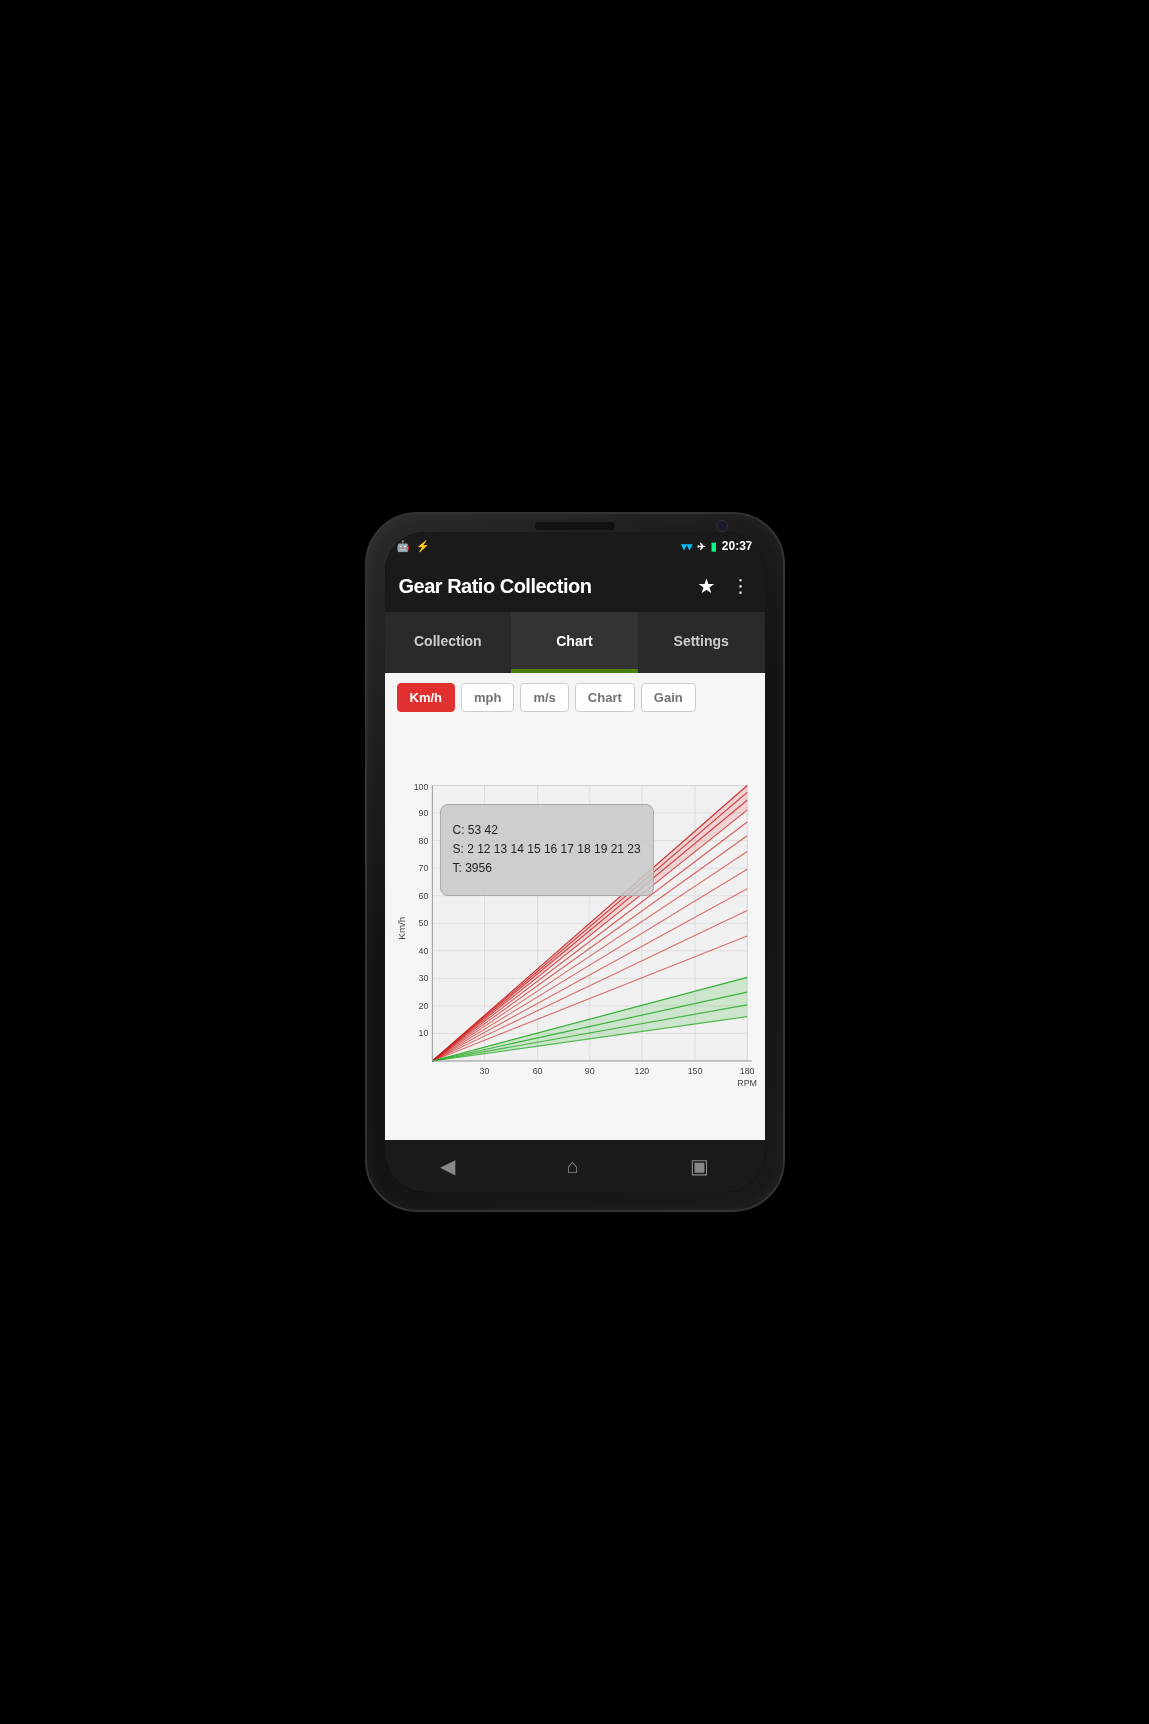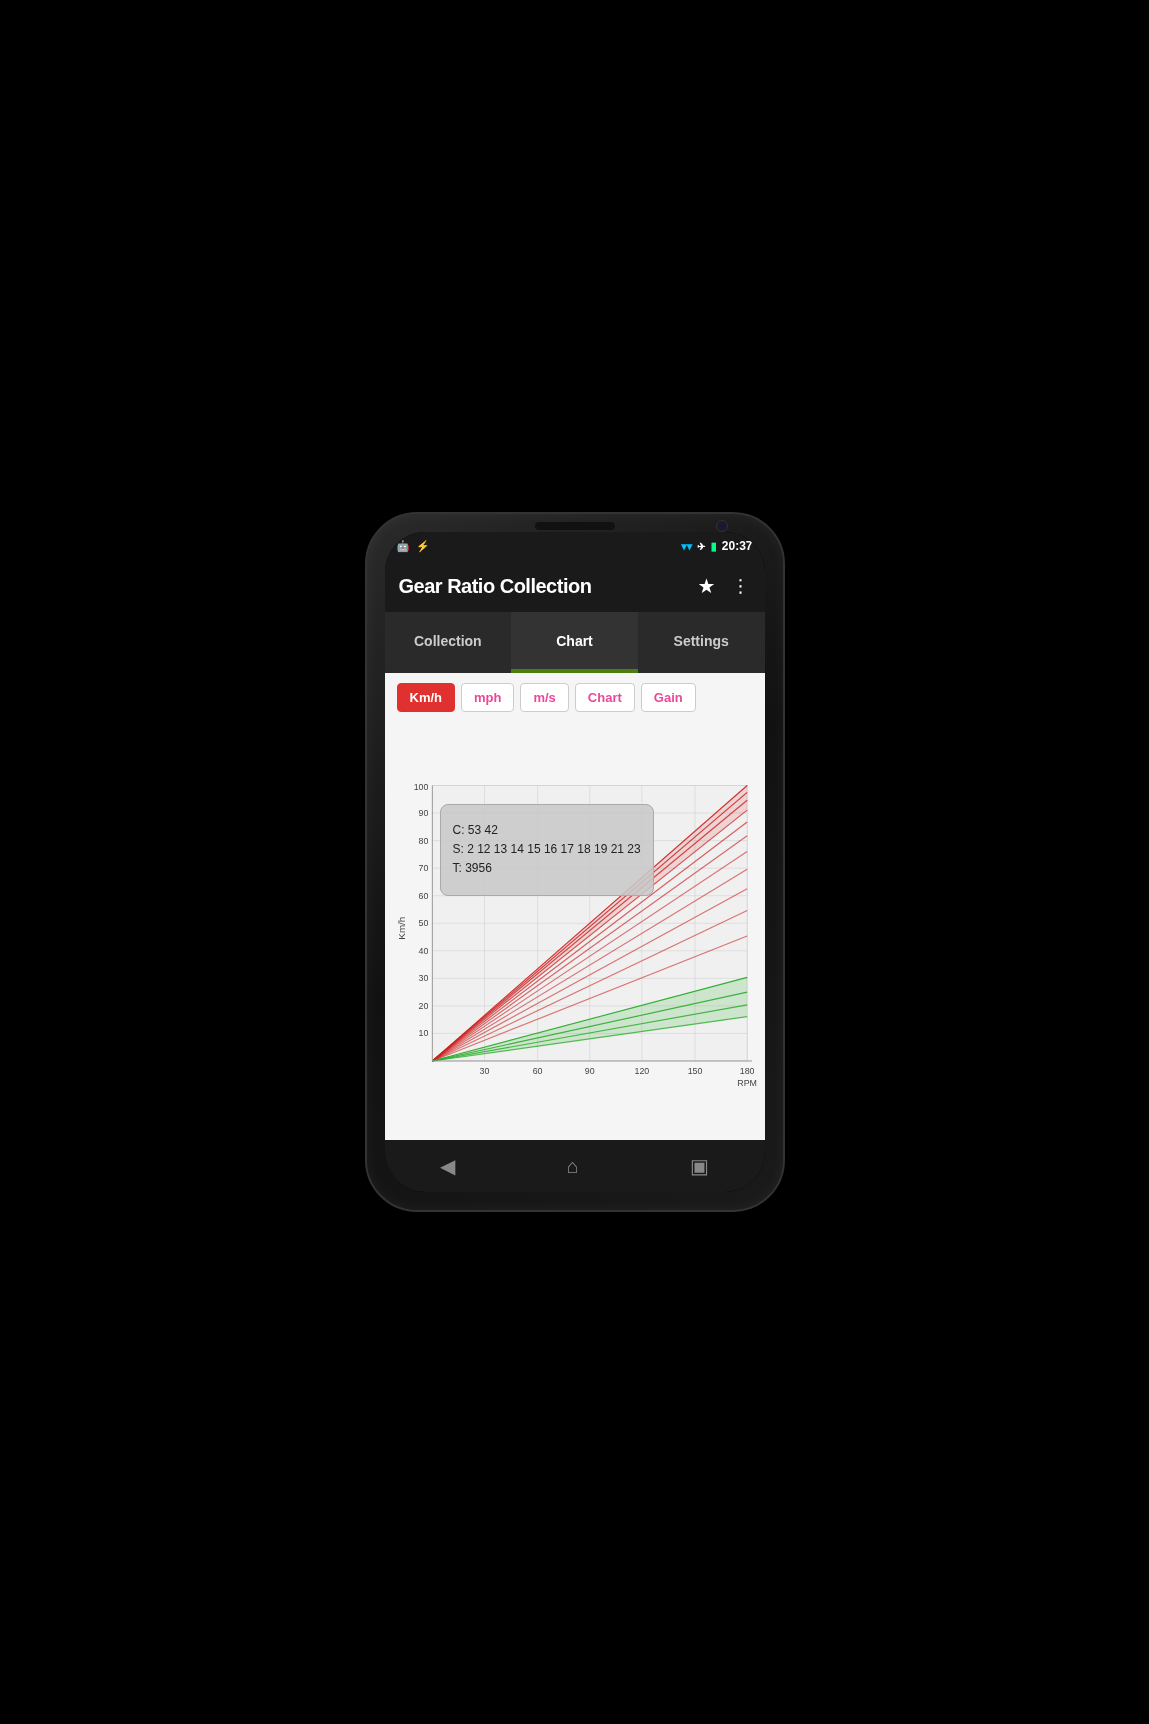--- a/index.html
+++ b/index.html
@@ -149,21 +149,21 @@
       gap: 6px;
       background: #f5f5f5;
       flex-shrink: 0;
     }
     .unit-btn {
       padding: 6px 12px;
       font-size: 13px;
       font-weight: bold;
       border: 1.5px solid #ccc;
       background: #fff;
-      color: #ec4899;
+      color: #737373;
       border-radius: 4px;
       cursor: pointer;
     }
     .unit-btn.active {
       background: #e03030;
       color: #fff;
       border-color: #e03030;
     }
     
     .chart-svg-wrapper {

